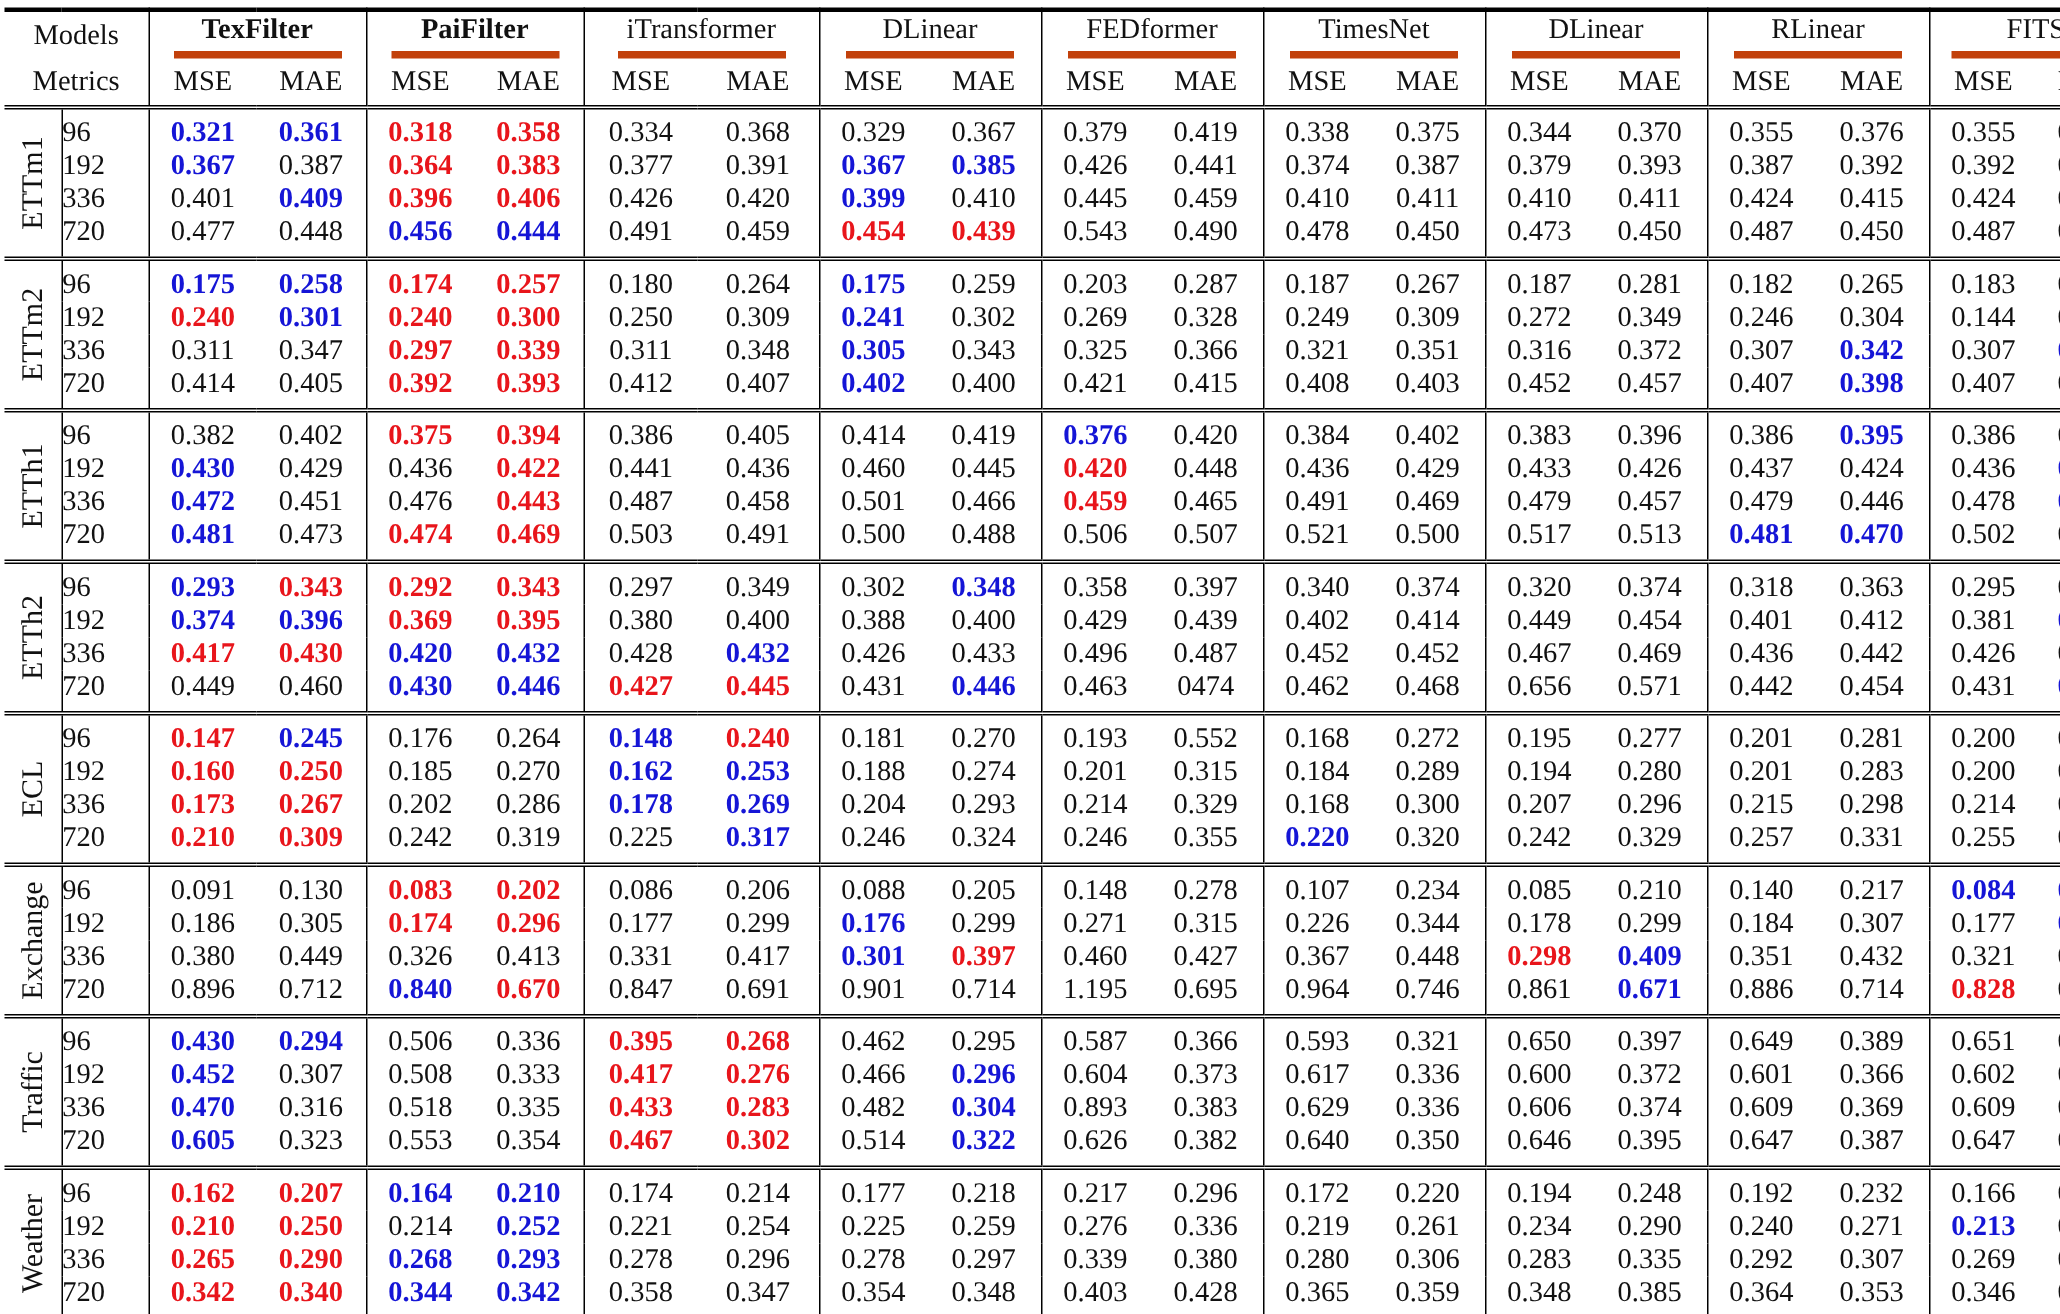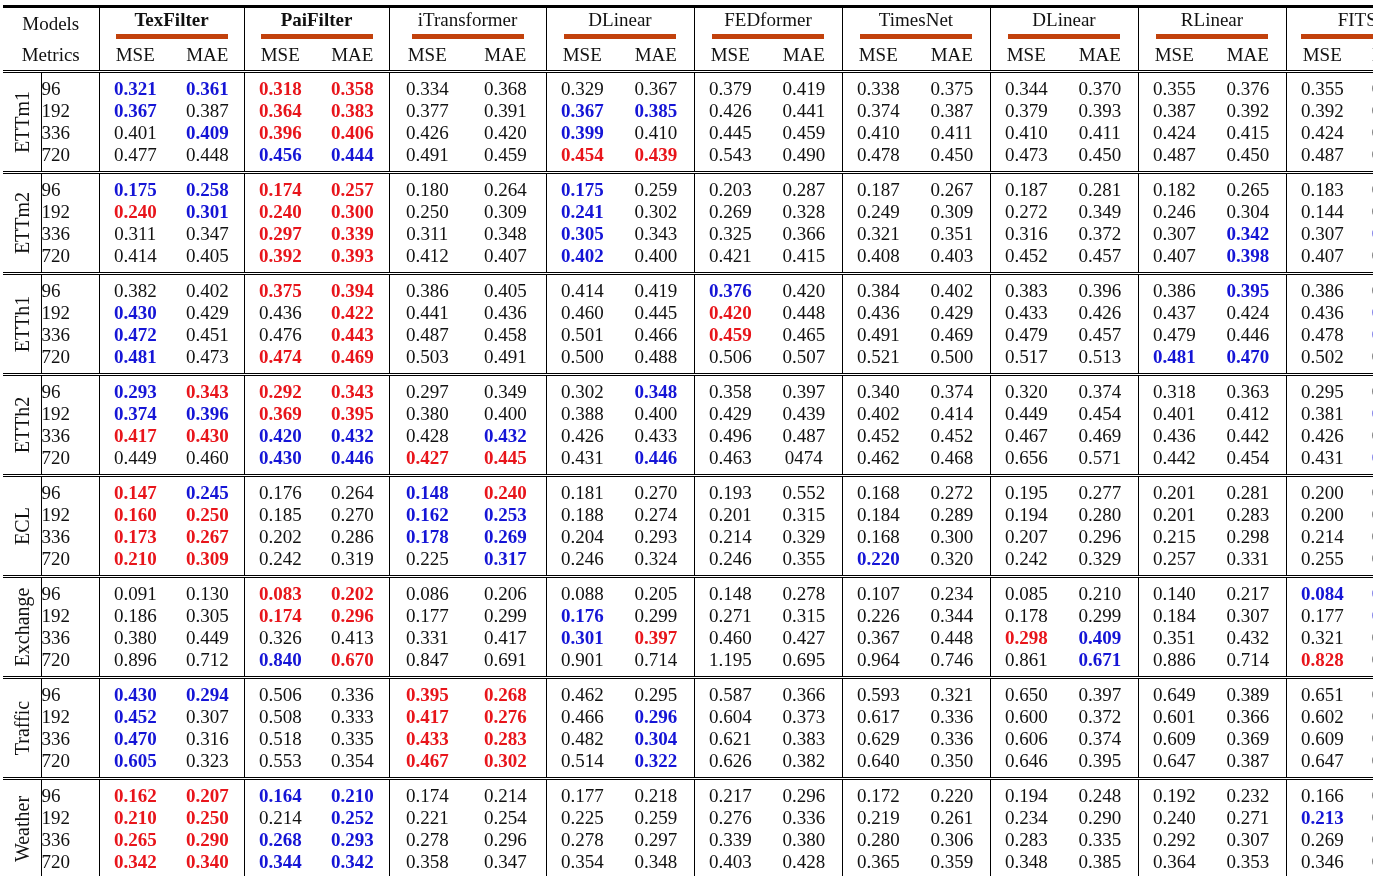--- a/index.html
+++ b/index.html
@@ -657,21 +657,21 @@
         <tr class="" style="height: 22px;">
           <td class="hz">336</td>
           <td class="c-b vl">0.470</td>
           <td class="c-n">0.316</td>
           <td class="c-n vl">0.518</td>
           <td class="c-n">0.335</td>
           <td class="c-r vl">0.433</td>
           <td class="c-r">0.283</td>
           <td class="c-n vl">0.482</td>
           <td class="c-b">0.304</td>
-          <td class="c-n vl">0.621</td>
+          <td class="c-n vl">0.893</td>
           <td class="c-n">0.383</td>
           <td class="c-n vl">0.629</td>
           <td class="c-n">0.336</td>
           <td class="c-n vl">0.606</td>
           <td class="c-n">0.374</td>
           <td class="c-n vl">0.609</td>
           <td class="c-n">0.369</td>
           <td class="c-n vl">0.609</td>
           <td class="c-n">0.366</td>
         </tr>

